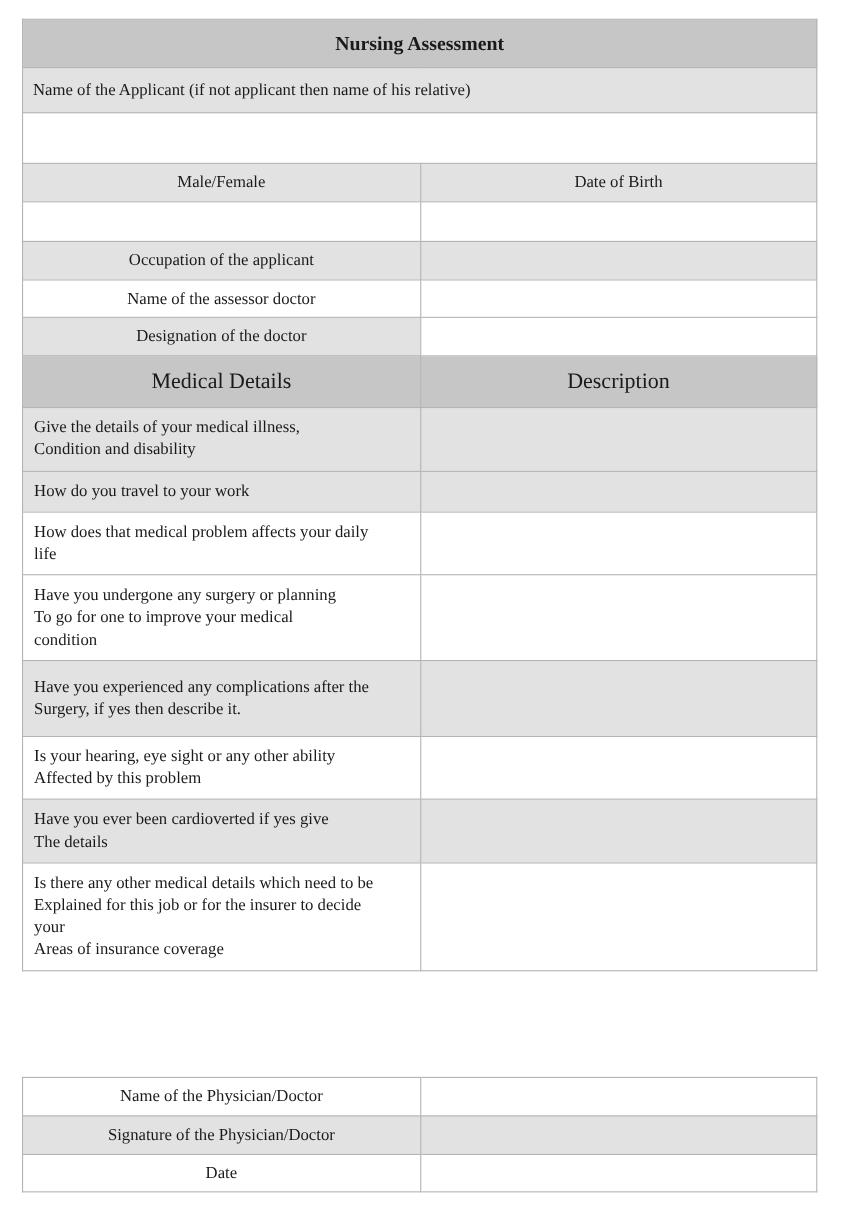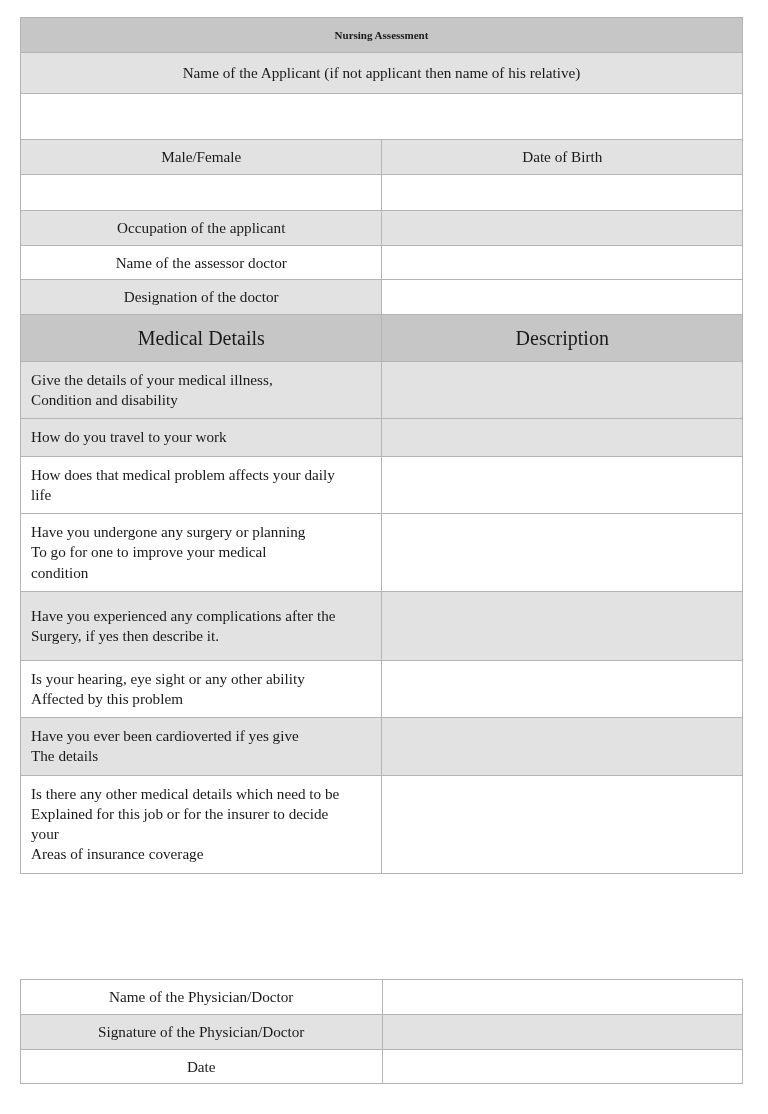--- a/index.html
+++ b/index.html
@@ -48,31 +48,30 @@
 
   
   .bg-dark  { background: #c6c6c6 !important; }
   .bg-light { background: #e2e2e2 !important; }
   .bg-white { background: #ffffff !important; }
 
   
   .title-cell .cell-inner {
     text-align: center;
     font-weight: bold;
-    font-size: 11px;
+    font-size: 18px;
     padding: 10px 9px;
   }
   .center .cell-inner { text-align: center; }
   .section-head .cell-inner {
     text-align: center;
     font-size: 20px;
     padding: 10px 9px;
   }
   .subhead .cell-inner {
-    text-align: center;
     padding: 10px 9px;
   }
   .declaration .cell-inner {
     font-style: italic;
     text-align: left;
     padding: 10px 11px 12px 11px;
     line-height: 1.42;
   }
   .q .cell-inner {
     text-align: left;

